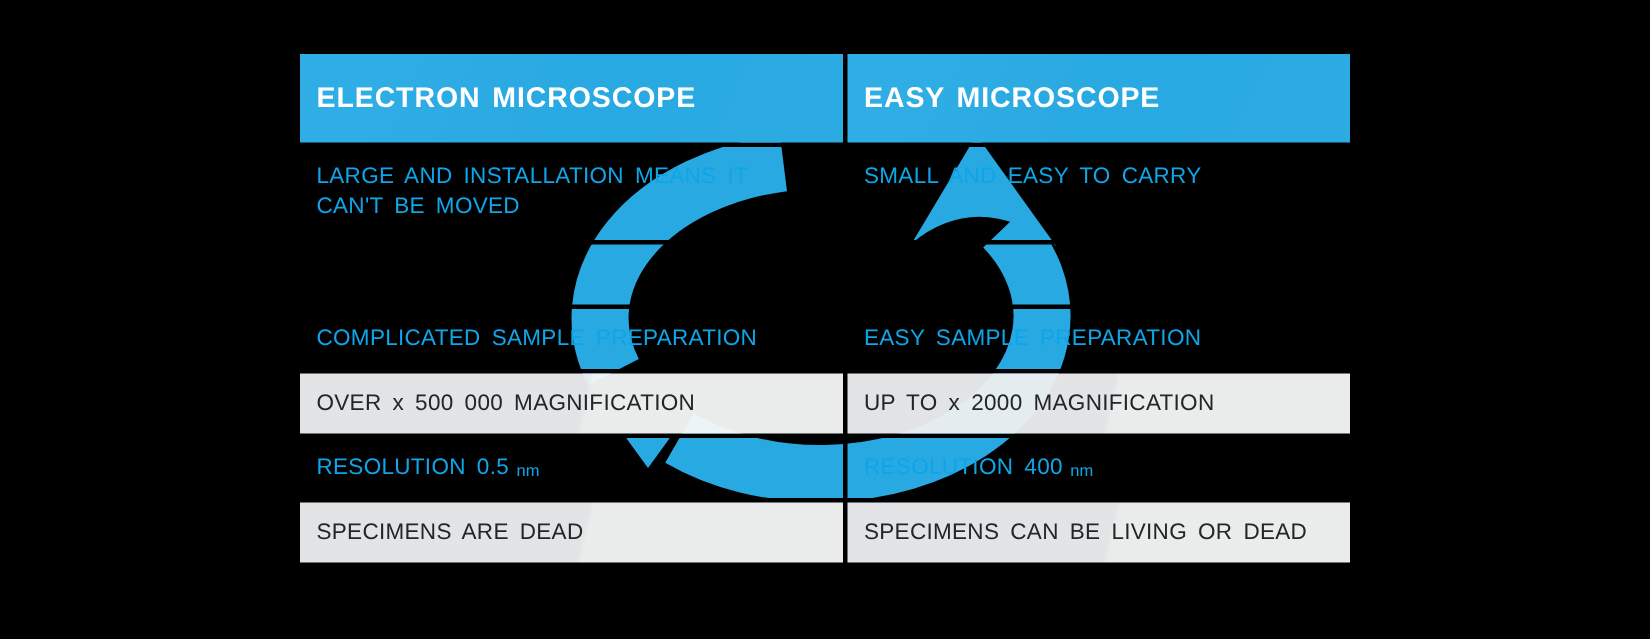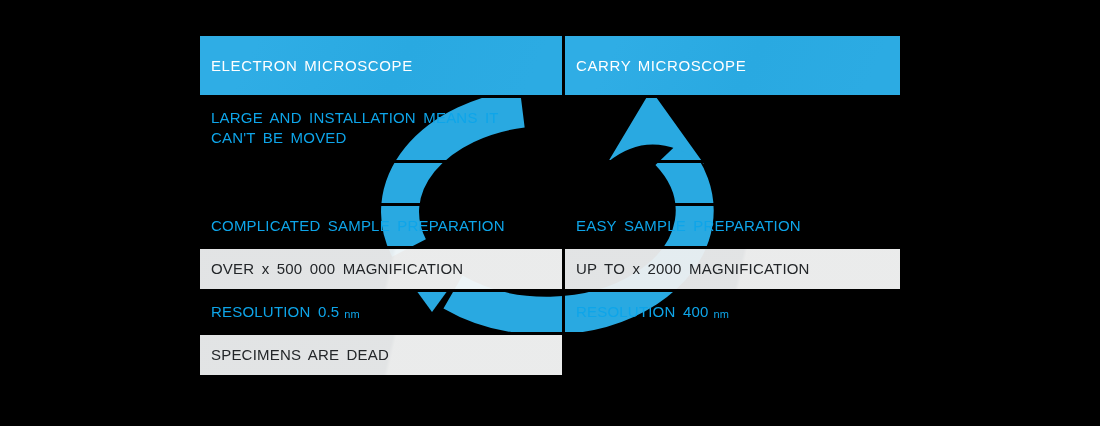--- a/index.html
+++ b/index.html
@@ -41,22 +41,22 @@
   .cell.left {
     width: 365px;
     border-right: 3px solid #000;
   }
   .cell.right { flex: 1; }
 
   .row.header { height: 59px; }
   .row.header .cell {
     background: linear-gradient(115deg, #2fade5 15%, #29a9e1 55%, #2cabe3 90%);
     color: #ffffff;
-    font-weight: normal;
-    font-size: 15px;
+    font-weight: bold;
+    font-size: 19px;
     letter-spacing: 0.6px;
     word-spacing: 2px;
   }
   .row.r1 { height: 62px; }
   .row.r1 .cell { align-items: flex-start; padding-top: 10px; }
   .row.body { height: 40px; }
 
   .row.dark .cell {
     background: transparent;
     color: #0ea5e9;
@@ -86,26 +86,27 @@
 
     <path d="M 651 90 L 704 164 Q 652 126 608 162 Z" fill="#29A9E1"></path>
 
     <path d="M 416 290 L 448 290 L 432 312 Z" fill="#29A9E1"></path>
   </svg>
 
   <div class="cmp-table">
 
     <div class="row header">
       <div class="cell left">ELECTRON MICROSCOPE</div>
-      <div class="cell right">CARRY MICROSCOPE</div>
+      <div class="cell right">EASY MICROSCOPE</div>
     </div>
 
     <div class="row r1 dark">
       <div class="cell left">LARGE AND INSTALLATION MEANS IT
 CAN'T BE MOVED</div>
+      <div class="cell right">SMALL AND EASY TO CARRY</div>
     </div>
 
     <div class="row body light">
     </div>
 
     <div class="row body dark">
       <div class="cell left">COMPLICATED SAMPLE PREPARATION</div>
       <div class="cell right">EASY SAMPLE PREPARATION</div>
     </div>
 
@@ -120,16 +121,17 @@
         <span class="unit">nm</span>
       </div>
       <div class="cell right">
         <span>RESOLUTION 400</span>
         <span class="unit">nm</span>
       </div>
     </div>
 
     <div class="row body light">
       <div class="cell left">SPECIMENS ARE DEAD</div>
+      <div class="cell right">SPECIMENS CAN BE LIVING OR DEAD</div>
     </div>
 
   </div>
 </div>
 
 </body></html>

